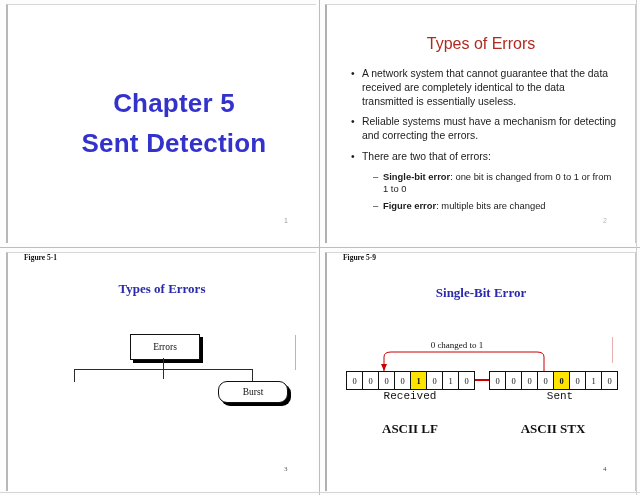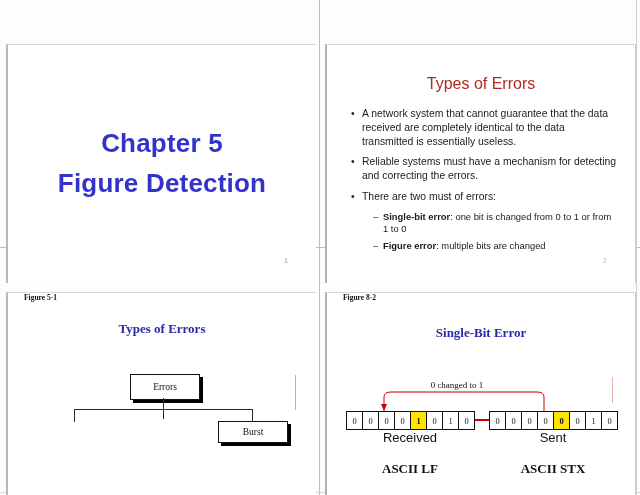--- a/index.html
+++ b/index.html
@@ -2,33 +2,33 @@
 <html><head>
 <meta charset="utf-8">
 <style>
   html,body{margin:0;padding:0;background:#ffffff;}
   body{width:640px;height:495px;overflow:hidden;font-family:"Liberation Sans",sans-serif;}
 
   .page{position:relative;width:640px;height:495px;background:#fdfdfd;}
 
   
   .grid{position:absolute;left:0;top:0;width:640px;height:495px;}
-  .slide{position:absolute;background:#ffffff;overflow:hidden;margin-top:40px;}
+  .slide{position:absolute;background:#ffffff;overflow:hidden;}
   .s1{left:6px;  top:4px;   width:308px;height:238px;border-left:2px solid #b8b8b8;border-top:1px solid #d8d8d8;}
   .s2{left:325px;top:4px;   width:308px;height:238px;border-left:2px solid #b0b0b0;border-top:1px solid #d8d8d8;border-right:1px solid #c8c8c8;}
   .s3{left:6px;  top:252px; width:308px;height:238px;border-left:2px solid #b8b8b8;border-top:1px solid #d8d8d8;}
   .s4{left:325px;top:252px; width:308px;height:238px;border-left:2px solid #b0b0b0;border-top:1px solid #d8d8d8;border-right:1px solid #c8c8c8;}
 
   .vsep{position:absolute;left:319px;top:0;width:1px;height:495px;background:#bdbdbd;}
   .hsep{position:absolute;left:0;top:247px;width:640px;height:1px;background:#bdbdbd;}
   .rsep{position:absolute;left:636px;top:0;width:1px;height:495px;background:#cfcfcf;}
   .botsep{position:absolute;left:0;top:492px;width:640px;height:1px;background:#d5d5d5;}
 
   
-  .title-wrap{position:absolute;left:0;top:78px;width:308px;text-align:center;}
+  .title-wrap{position:absolute;left:12px;top:78px;width:308px;text-align:center;}
   .big-title{color:#3333cc;font-weight:bold;font-size:26px;line-height:1.55;letter-spacing:.2px;}
 
   
   .red-title{position:absolute;left:0;top:30px;width:308px;text-align:center;color:#b02a20;font-size:16px;}
   .bullets{position:absolute;left:24px;top:62px;width:268px;font-size:10.4px;color:#1b1b1b;line-height:1.33;}
   .b-row{display:flex;margin-bottom:7px;}
   .b-dot{width:11px;flex:0 0 11px;text-align:left;}
   .b-txt{flex:1;}
   .sub{margin-left:22px;display:flex;margin-bottom:4px;font-size:9.4px;}
   .sub .b-dot{width:10px;flex:0 0 10px;}
@@ -39,39 +39,39 @@
   .fig-title{position:absolute;left:0;width:308px;text-align:center;font-family:"Liberation Serif",serif;font-weight:bold;font-size:13px;color:#2b2baa;}
   .t3{top:28px;}
   .t4{top:32px;}
 
   
   .tree{position:absolute;left:0;top:0;width:308px;height:238px;}
   .node{position:absolute;background:#fff;border:1px solid #111;font-family:"Liberation Serif",serif;font-size:9.5px;color:#111;
         display:flex;align-items:center;justify-content:center;box-shadow:3px 3px 0 #000;}
   .n-root{left:122px;top:81px;width:68px;height:24px;}
   .n-left{left:32px;top:128px;width:68px;height:20px;}
-  .n-right{left:210px;top:128px;width:68px;height:20px;}
+  .n-right{left:210px;top:128px;width:68px;height:20px;border-radius:9px;}
   .ln{position:absolute;background:#2b2b2b;}
   .ln-v-root{left:155px;top:105px;width:1px;height:21px;}
   .ln-h{left:66px;top:116px;width:178px;height:1px;}
   .ln-v-l{left:66px;top:116px;width:1px;height:13px;}
   .ln-v-r{left:244px;top:116px;width:1px;height:13px;}
   .redtick{position:absolute;left:287px;top:82px;width:1px;height:35px;background:#e8a0a0;}
 
   
   .ann{position:absolute;left:0;top:87px;width:260px;text-align:center;font-family:"Liberation Serif",serif;font-size:9px;color:#111;}
   .byte{position:absolute;top:118px;display:flex;}
   .byte-l{left:20px;}
   .byte-r{left:163px;}
   .cell{width:15px;height:17px;border:1px solid #111;margin-left:-1px;background:#fff;
         font-family:"Liberation Serif",serif;font-size:8.5px;color:#111;display:flex;align-items:center;justify-content:center;}
   .cell.hl{background:#ffe400;font-weight:bold;}
-  .cap{position:absolute;top:137px;font-family:Liberation Sans, sans-serif;font-size:13px;color:#111;text-align:center;}
+  .cap{position:absolute;top:137px;font-family:Liberation Mono, monospace;font-size:11px;color:#111;text-align:center;}
   .cap-l{left:20px;width:126px;}
-  .cap-r{left:163px;width:126px;}
+  .cap-r{left:170px;width:126px;}
   .ascii{position:absolute;top:168px;font-family:"Liberation Serif",serif;font-weight:bold;font-size:13px;color:#111;text-align:center;}
   .ascii-l{left:20px;width:126px;}
   .ascii-r{left:163px;width:126px;}
   .svg-ov{position:absolute;left:0;top:0;width:308px;height:238px;pointer-events:none;}
   .redbar4{position:absolute;left:285px;top:84px;width:1px;height:26px;background:#eab0b0;}
 
   .pgnum{position:absolute;font-size:7px;color:#9a9a9a;font-family:"Liberation Sans",sans-serif;}
   .pg1{left:276px;top:212px;}
   .pg2{left:276px;top:212px;color:#b5b5b5;}
   .pg3{left:276px;top:212px;color:#5a5a5a;font-family:"Liberation Serif",serif;}
@@ -85,40 +85,40 @@
   <div class="vsep"></div>
   <div class="hsep"></div>
   <div class="rsep"></div>
   <div class="botsep"></div>
 
   <div class="grid">
 
     <div class="slide s1">
       <div class="title-wrap">
         <div class="big-title">Chapter 5</div>
-        <div class="big-title">Figure Detection</div>
+        <div class="big-title">Sent Detection</div>
       </div>
       <div class="pgnum pg1">1</div>
     </div>
 
     <div class="slide s2">
       <div class="red-title">Types of Errors</div>
 
       <div class="bullets">
         <div class="b-row">
           <span class="b-dot">•</span>
           <span class="b-txt">A network system that cannot guarantee that the data received are completely identical to the data transmitted is essentially useless.</span>
         </div>
         <div class="b-row">
           <span class="b-dot">•</span>
           <span class="b-txt">Reliable systems must have a mechanism for detecting and correcting the errors.</span>
         </div>
         <div class="b-row">
           <span class="b-dot">•</span>
-          <span class="b-txt">There are two must of errors:</span>
+          <span class="b-txt">There are two that of errors:</span>
         </div>
 
         <div class="sub">
           <span class="b-dot">–</span>
           <span class="b-txt"><span class="lead">Single-bit error</span><span>: one bit is changed from 0 to 1 or from 1 to 0</span></span>
         </div>
         <div class="sub">
           <span class="b-dot">–</span>
           <span class="b-txt"><span class="lead">Figure error</span><span>: multiple bits are changed</span></span>
         </div>
@@ -138,21 +138,21 @@
         <div class="ln ln-v-l"></div>
         <div class="ln ln-v-r"></div>
         <div class="node n-right">Burst</div>
         <div class="redtick"></div>
       </div>
 
       <div class="pgnum pg3">3</div>
     </div>
 
     <div class="slide s4">
-      <div class="figlabel">Figure 8-2</div>
+      <div class="figlabel">Figure 5-9</div>
       <div class="fig-title t4">Single-Bit Error</div>
 
       <div class="ann">0 changed to 1</div>
 
       <svg class="svg-ov" viewBox="0 0 308 238">
         <path d="M 57 118 L 57 104 Q 57 99 64 99 L 210 99 Q 217 99 217 104 L 217 118" fill="none" stroke="#cc0000" stroke-width="1"></path>
         <path d="M 57 118 l -3 -7 l 6 0 z" fill="#cc0000"></path>
         <line x1="163" y1="127" x2="130" y2="127" stroke="#cc0000" stroke-width="2"></line>
         <path d="M 122 127 l 9 -5 l 0 10 z" fill="#cc0000"></path>
       </svg>

